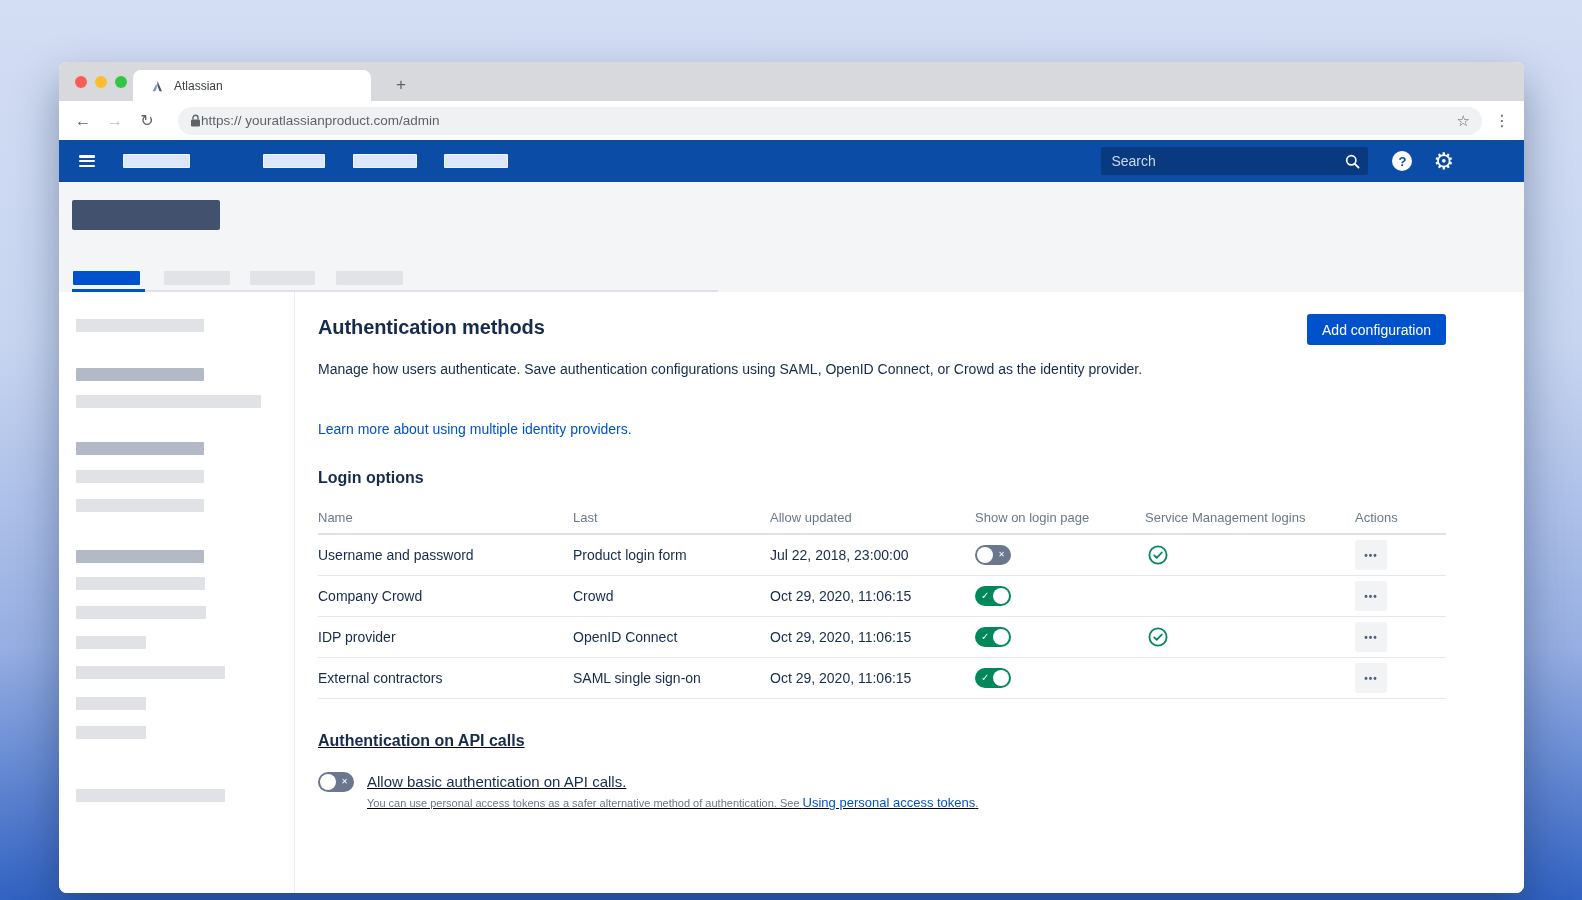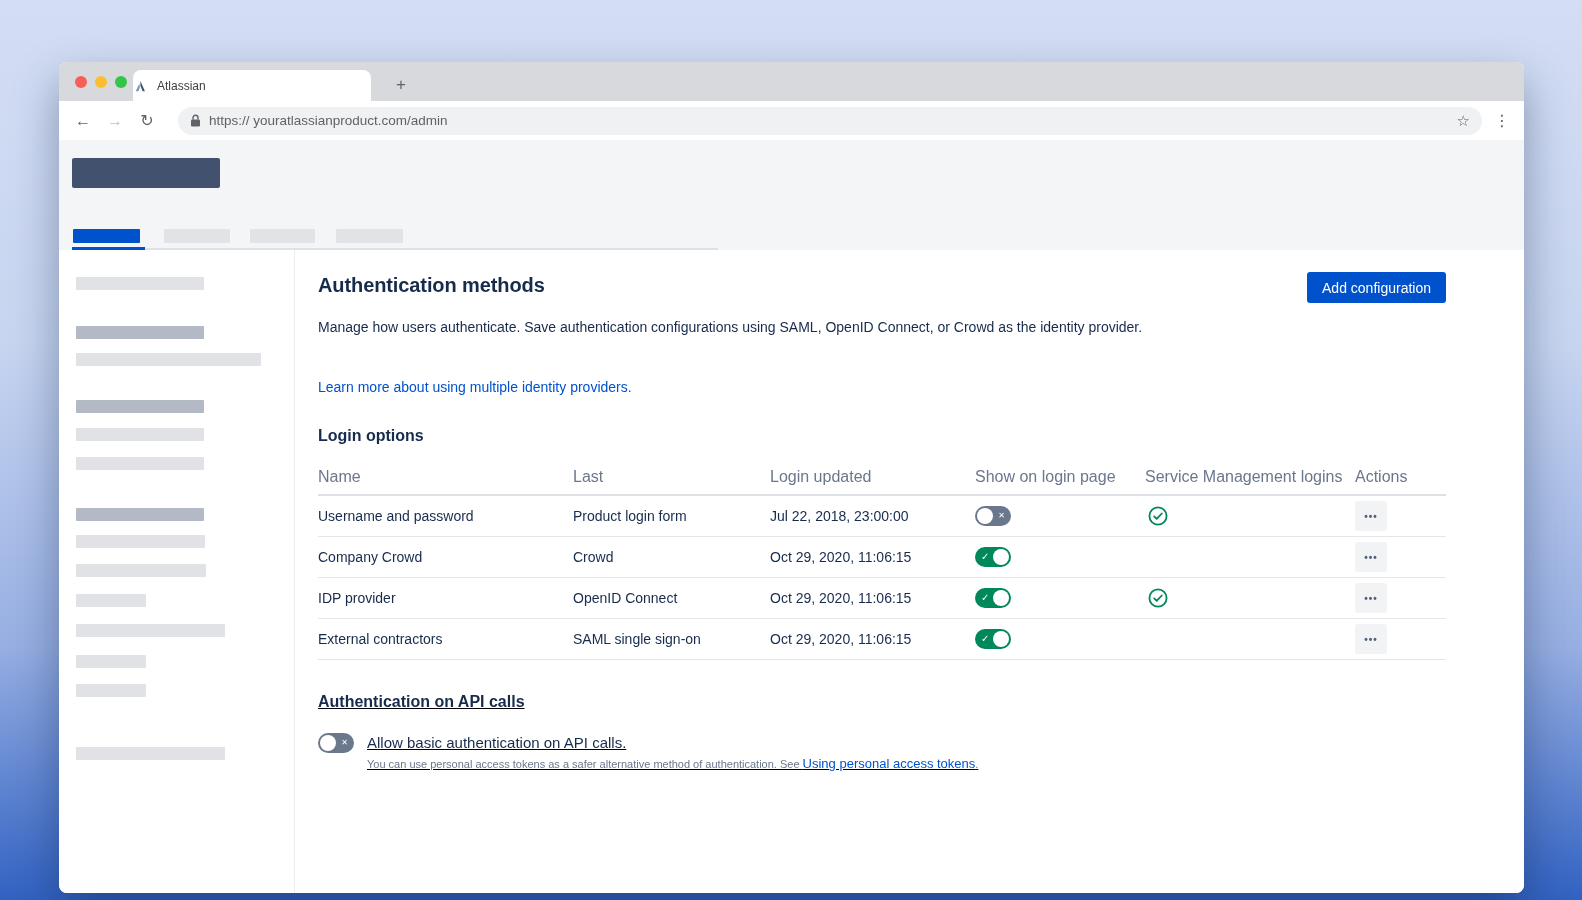--- a/index.html
+++ b/index.html
@@ -20,32 +20,32 @@
 
   
   .tabstrip { height:39px; background:#D8D9DD; display:flex; align-items:flex-end; flex:0 0 auto; }
   .traffic { display:flex; gap:8px; align-items:center; align-self:center; padding-left:16px; }
   .light { width:12px; height:12px; border-radius:50%; }
   .light.red { background:var(--traffic_red); }
   .light.yellow { background:var(--traffic_yellow); }
   .light.green { background:var(--traffic_green); }
   .tab {
     margin-left:6px; width:238px; height:31px; background:#fff;
-    border-radius:8px 8px 0 0; display:flex; align-items:center; gap:10px;
+    border-radius:8px 8px 0 0; display:flex; align-items:center; padding-left:17px; gap:10px;
   }
   .tab-title { font-size:12px; color:#3C4043; }
   .newtab { margin-left:20px; margin-bottom:6px; font-size:17px; color:#5F6368; width:20px; text-align:center; cursor:pointer; }
 
   
   .urlbar { height:39px; background:#fff; display:flex; align-items:center; padding:0 14px 0 12px; flex:0 0 auto; }
   .navbtn { width:24px; height:24px; margin-right:8px; font-size:16px; color:#5F6368; display:flex; align-items:center; justify-content:center; cursor:pointer; }
   .navbtn.disabled { color:#BDC1C6; }
   .urlfield {
     flex:1; height:28px; margin-left:11px; background:#F0F1F3; border-radius:14px;
-    display:flex; align-items:center; padding:0 12px 0 12px; gap:8px;
+    display:flex; align-items:center; padding:0 12px 0 12px; 
   }
   .url-text { font-size:13.5px; color:#5F6368; }
   .star { margin-left:auto; font-size:15px; color:#5F6368; cursor:pointer; }
   .menu-dots { margin-left:12px; font-size:16px; color:#5F6368; cursor:pointer; }
 
   
   .appnav { height:42px; background:var(--nav_blue); display:flex; align-items:center; padding:0 70px 0 20px; flex:0 0 auto; }
   .hamburger { width:16px; height:12px; display:flex; flex-direction:column; justify-content:space-between; cursor:pointer; }
   .hamburger span { display:block; height:2.5px; background:#fff; border-radius:1px; }
   .nav-block { height:14px; background:#DCE7FA; border:1px solid rgba(255,255,255,.55); border-radius:1px; }
@@ -87,21 +87,21 @@
   }
   .desc { margin-top:14px; font-size:14px; color:var(--text_dark); line-height:20px; }
   a.link { color:var(--accent_blue); text-decoration:none; cursor:pointer; }
   .learn-more { display:inline-block; font-size:14px; line-height:20px;margin-top:40px; }
 
   .section-h { margin-top:30px; font-size:16px; font-weight:700; color:var(--text_dark); }
 
   .table { margin-top:15px; }
   .thead, .trow { display:grid; grid-template-columns:255px 197px 205px 170px 210px 1fr; align-items:center; }
   .thead { border-bottom:2px solid #DFE1E6; padding-bottom:8px; padding-top:8px; }
-  .th { font-size:16px; font-weight:500; color:var(--text_muted); }
+  .th { font-size:13px; font-weight:500; color:var(--text_muted); }
   .trow { height:41px; border-bottom:1px solid #E4E6EA; }
   .cell { font-size:14px; color:var(--text_dark); }
   .c-check { padding-left:3px; }
   .checkcircle { display:block; }
 
   .toggle { position:relative; display:inline-block; width:36px; height:20px; border-radius:10px; cursor:pointer; vertical-align:middle; }
   .toggle.on { background:var(--green); }
   .toggle.off { background:var(--toggle_off); }
   .toggle .knob { position:absolute; top:2px; width:16px; height:16px; border-radius:50%; background:#fff; }
   .toggle.on .knob { right:2px; }
@@ -155,20 +155,42 @@
       <svg class="icon-svg" width="11" height="13" viewBox="0 0 11 13">
         <rect x="1" y="5.5" width="9" height="7" rx="1.2" fill="#5F6368"></rect>
         <path d="M3 5.5 V3.8 a2.5 2.5 0 0 1 5 0 V5.5" fill="none" stroke="#5F6368" stroke-width="1.4"></path>
       </svg>
       <span class="url-text">https:// youratlassianproduct.com/admin</span>
       <span class="star">☆</span>
     </div>
     <span class="menu-dots">⋮</span>
   </div>
 
+  <div class="appnav">
+    <span class="hamburger">
+        <span></span>
+        <span></span>
+        <span></span>
+      </span>
+    <div style="display:flex;align-items:center;">
+        <div class="nav-block" style="margin-left: 28px; width: 67px;"></div>
+        <div class="nav-block" style="margin-left: 73px; width: 62px;"></div>
+        <div class="nav-block" style="margin-left: 28px; width: 64px;"></div>
+        <div class="nav-block" style="margin-left: 27px; width: 64px;"></div>
+      </div>
+    <div class="searchbox">
+      <input type="text" placeholder="Search" style="">
+      <svg class="icon-svg" width="15" height="15" viewBox="0 0 15 15">
+        <circle cx="6.3" cy="6.3" r="4.6" fill="none" stroke="#fff" stroke-width="1.7"></circle>
+        <line x1="9.8" y1="9.8" x2="13.5" y2="13.5" stroke="#fff" stroke-width="1.9" stroke-linecap="round"></line>
+      </svg>
+    </div>
+    <span class="help">?</span>
+    <span class="gear">⚙</span>
+  </div>
 
   <div class="band">
     <div class="title-block"></div>
     <div>
         <div class="band-tab active" style="left: 14px; width: 67px; position: absolute;"></div>
         <div class="band-tab" style="left: 105px; width: 66px; position: absolute;"></div>
         <div class="band-tab" style="left: 191px; width: 65px; position: absolute;"></div>
         <div class="band-tab" style="left: 277px; width: 67px; position: absolute;"></div>
       </div>
     <div class="band-line"></div>
@@ -203,21 +225,21 @@
         </div>
         <p class="desc">Manage how users authenticate. Save authentication configurations using SAML, OpenID Connect, or Crowd as the identity provider.</p>
         <a class="link learn-more">Learn more about using multiple identity providers.</a>
 
         <h2 class="section-h">Login options</h2>
 
         <div class="table">
           <div class="thead">
             <span class="th">Name</span>
             <span class="th">Last</span>
-            <span class="th">Login updated</span>
+            <span class="th">Allow updated</span>
             <span class="th">Show on login page</span>
             <span class="th">Service Management logins</span>
             <span class="th">Actions</span>
           </div>
           <div>
               <div class="trow">
                 <div class="cell c-name">Username and password</div>
                 <div class="cell c-type">Product login form</div>
                 <div class="cell c-date">Jul 22, 2018, 23:00:00</div>
                 <div class="cell c-toggle"><span class="toggle off"><span class="mark">✕</span><span class="knob"></span></span></div>

